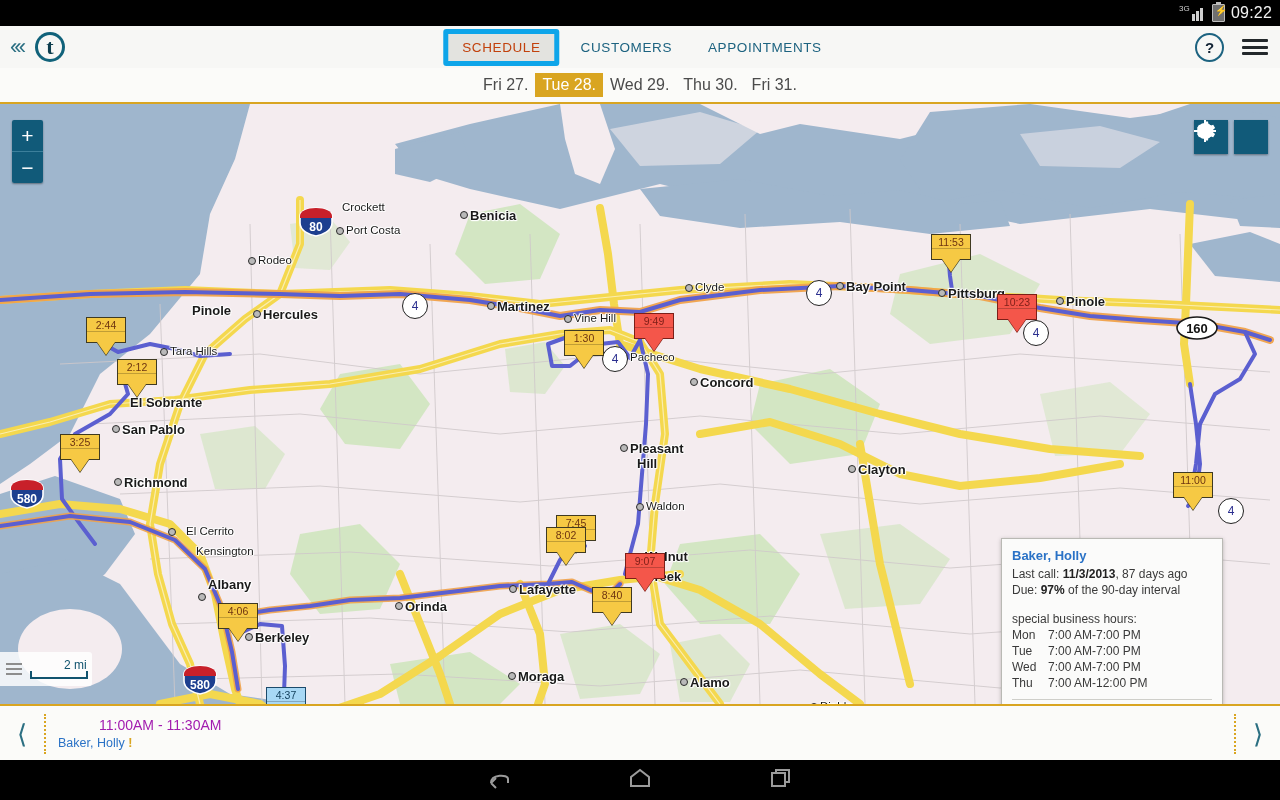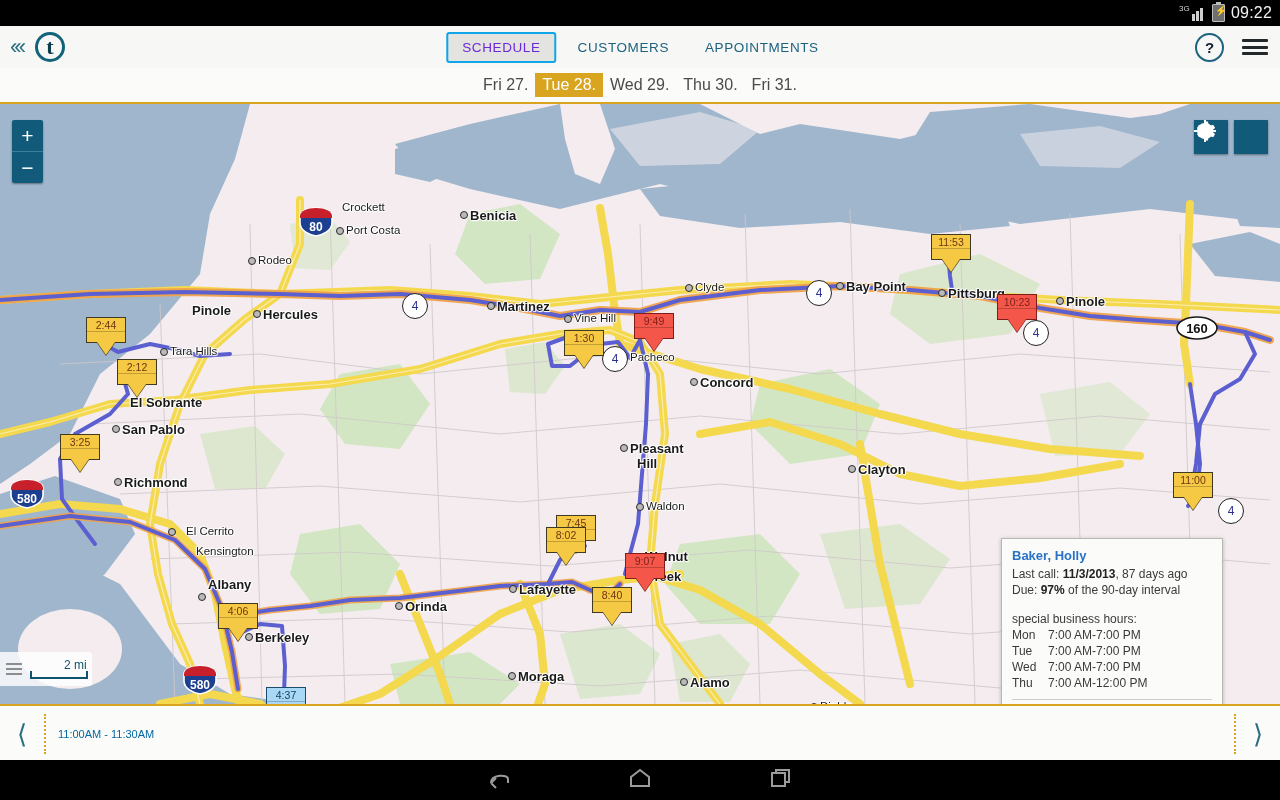--- a/index.html
+++ b/index.html
@@ -40,21 +40,21 @@
         position:relative;}
   .logo:after{content:"";position:absolute;left:3px;top:3px;width:24px;height:24px;border-radius:50%;
               background:#f7f7f5;}
   .logo span{position:relative;z-index:2;color:#0d3d4d;font-family:"Liberation Serif",serif;
              font-weight:bold;font-size:22px;line-height:22px;}
   .tabs{position:absolute;left:50%;transform:translateX(-50%);display:flex;align-items:center;gap:6px;}
   .tab{
     font-size:13.5px;letter-spacing:.6px;color:#1d6380;padding:6px 14px;cursor:pointer;
     border:1px solid transparent;border-radius:3px;background:transparent;
   }
-  .tab.active{background:#e3e3df;border:2px solid #0ea5e9;color:#6d28d9;}
+  .tab.active{background:#e3e3df;border:5px solid #0ea5e9;color:#c2410c;}
   .hdr-right{position:absolute;right:12px;display:flex;align-items:center;gap:18px;}
   .help-icon{width:25px;height:25px;border-radius:50%;border:2px solid #1d6380;color:#123;
              display:flex;align-items:center;justify-content:center;font-size:15px;font-weight:bold;cursor:pointer;}
   .burger{width:26px;cursor:pointer;}
   .burger i{display:block;height:3px;background:#23282b;margin:3.5px 0;border-radius:1px;}
 
   
   .datebar{
     position:absolute;left:0;top:68px;width:1280px;height:34px;
     background:#fbfbf9;border-bottom:2px solid #d9a521;
@@ -140,21 +140,21 @@
 
   
   .apptbar{
     position:absolute;left:0;top:704px;width:1280px;height:56px;background:#fbfbf9;
     border-top:2px solid #d9a521;display:flex;align-items:center;
   }
   .arrow{width:44px;display:flex;align-items:center;justify-content:center;color:#2b6f82;font-size:26px;
          line-height:26px;cursor:pointer;}
   .divline{width:0;height:40px;border-left:2px dotted #d9a521;}
   .appt{flex:1;padding-left:12px;}
-  .appt .time{font-size:11px;color:#0369a1;line-height:18px;}
+  .appt .time{font-size:14px;color:#a21caf;line-height:18px;margin-left:41px;}
   .appt .who{font-size:12.5px;color:#2a72c6;line-height:18px;cursor:pointer;}
   .appt .bang{color:#d9a521;font-weight:bold;}
 
   
   .navbar{position:absolute;left:0;top:760px;width:1280px;height:40px;background:#000;
           display:flex;align-items:center;justify-content:center;gap:112px;}
   .navbar .nb{cursor:pointer;}
 </style>
 </head>
 <body>
@@ -577,20 +577,24 @@
       <hr>
 
     </div>
   </div>
 
   <div class="apptbar">
     <div class="arrow">⟨</div>
     <div class="divline"></div>
     <div class="appt">
       <div class="time">11:00AM - 11:30AM</div>
+      <div class="who">
+        <span>Baker, Holly</span>
+        <span class="bang">!</span>
+      </div>
     </div>
     <div class="divline"></div>
     <div class="arrow">⟩</div>
   </div>
 
   <div class="navbar">
     <span class="nb">
       <svg width="28" height="24" viewBox="0 0 28 24">
         <path d="M5 17 C5 8, 22 8, 22 13 L22 17" fill="none" stroke="#9b9b9b" stroke-width="2"></path>
         <path d="M5 17 l5 -5 M5 17 l5 5" fill="none" stroke="#9b9b9b" stroke-width="2"></path>

